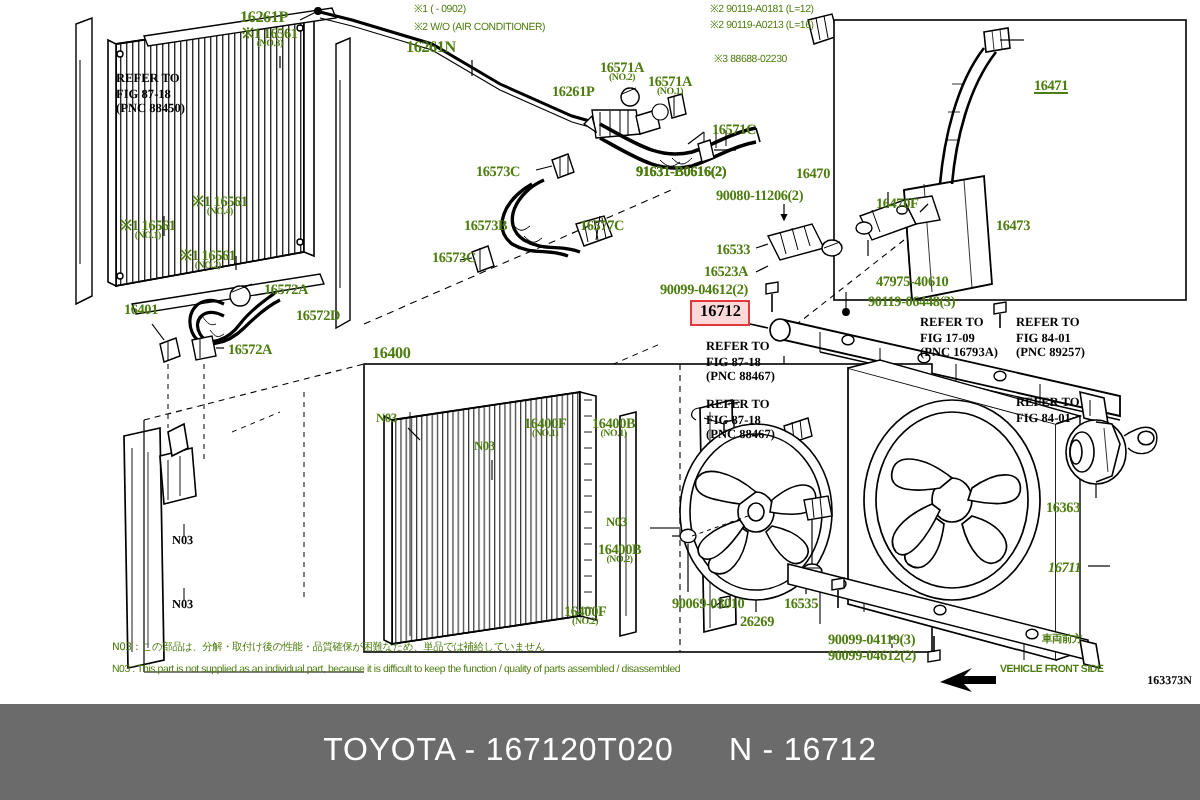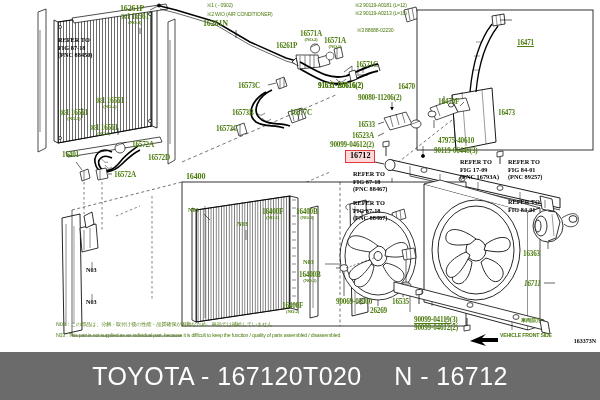--- a/index.html
+++ b/index.html
@@ -28,21 +28,21 @@
 
   
   #hl-16712 { position:absolute; border:1.4px solid #e03a3a; background:#ffd9d9;
               padding:1px 4px 1.5px 4px; font-family:"Liberation Serif", serif;
               font-weight:bold; font-size:8.2px; color:#000; line-height:1; }
 
   
   #footer { position:absolute; left:0; top:352px; width:600px; height:48px;
             background:#6b6b6b; display:flex; align-items:center; justify-content:center; }
   #footer-text { color:#ffffff; font-family:"Liberation Sans", sans-serif;
-                 font-size:25px; letter-spacing:0.4px; white-space:nowrap; }
+                 font-size:16px; letter-spacing:0.4px; white-space:nowrap; }
   #footer-text .gap { display:inline-block; width:18px; }
 
   
   #corner-code { position:absolute; right:4px; top:338px; font-family:"Liberation Serif", serif;
                  font-size:6px; font-weight:bold; color:#000; }
 </style>
 </head>
 <body>
 
 <div id="page">
@@ -575,21 +575,21 @@
         </div>
         <div class="lbl" style="left: 336px; top: 299px;">
           <div class="pn">90069-03010</div>
         </div>
         <div class="lbl" style="left: 370px; top: 308px;">
           <div class="pn">26269</div>
         </div>
         <div class="lbl" style="left: 392px; top: 299px;">
           <div class="pn">16535</div>
         </div>
-        <div class="lbl" style="left: 414px; top: 317px; text-decoration: underline;">
+        <div class="lbl" style="left: 414px; top: 317px;">
           <div class="pn">90099-04119(3)</div>
         </div>
         <div class="lbl" style="left: 414px; top: 325px;">
           <div class="pn">90099-04612(2)</div>
         </div>
         <div class="lbl" style="left: 523px; top: 251px;">
           <div class="pn">16363</div>
         </div>
         <div class="lbl" style="left: 524px; top: 281px; font-style: italic;">
           <div class="pn">16711</div>

